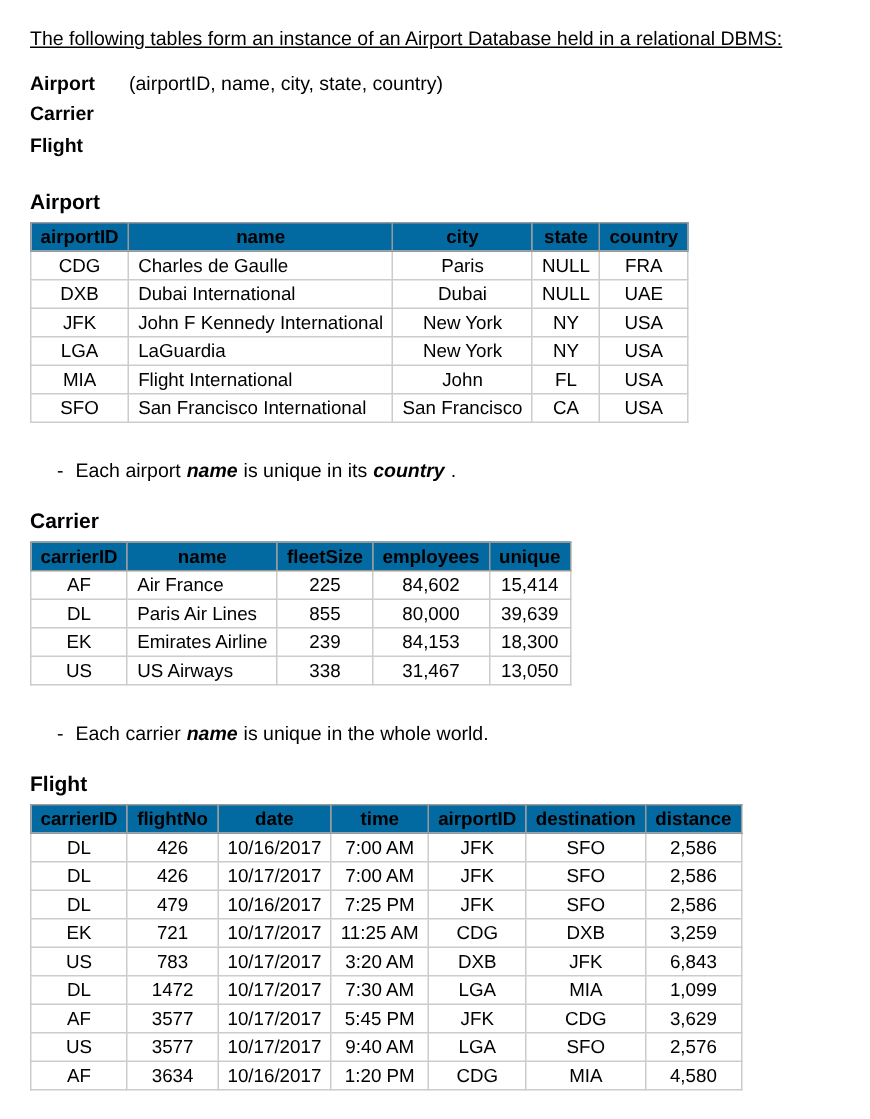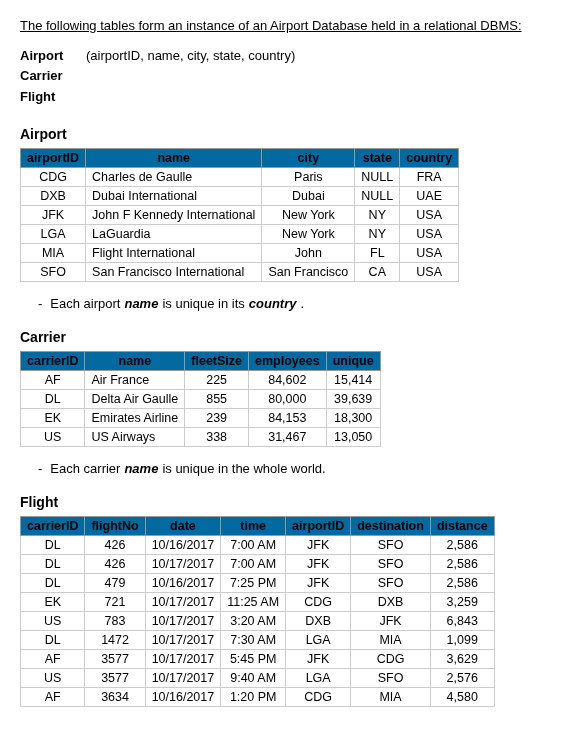--- a/index.html
+++ b/index.html
@@ -53,21 +53,21 @@
     td {
       border: 1px solid #ccc;
       padding: 2px 6px;
       text-align: center;
     }
     td.left {
       text-align: left;
       margin-left: 20px;
     }
     .note {
-      margin-top: 14px;
+      margin-top: 24px;
       margin-left: 18px;
       font-size: 13px;
       display: flex;
       align-items: baseline;
       gap: 4px;
     }
     .note::before {
       content: "-";
       margin-right: 4px;
     }
@@ -171,21 +171,21 @@
     <tbody id="carrier-tbody">
     <tr>
           <td>AF</td>
           <td class="left">Air France</td>
           <td>225</td>
           <td>84,602</td>
           <td>15,414</td>
         </tr>
         <tr>
           <td>DL</td>
-          <td class="left">Delta Air Gaulle</td>
+          <td class="left">Paris Air Lines</td>
           <td>855</td>
           <td>80,000</td>
           <td>39,639</td>
         </tr>
         <tr>
           <td>EK</td>
           <td class="left">Emirates Airline</td>
           <td>239</td>
           <td>84,153</td>
           <td>18,300</td>

